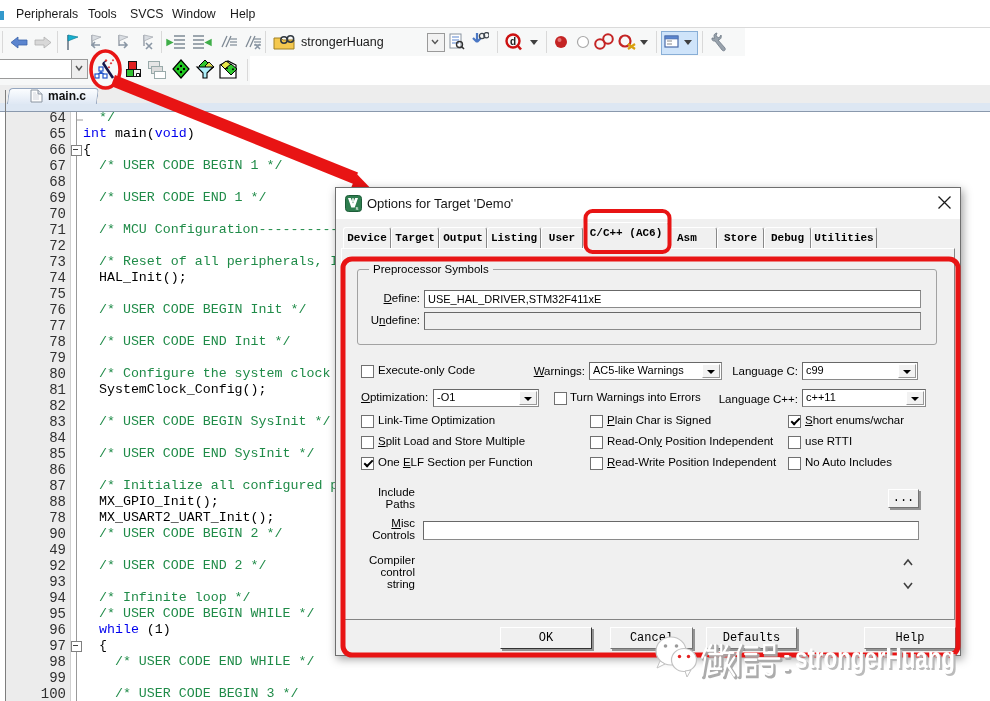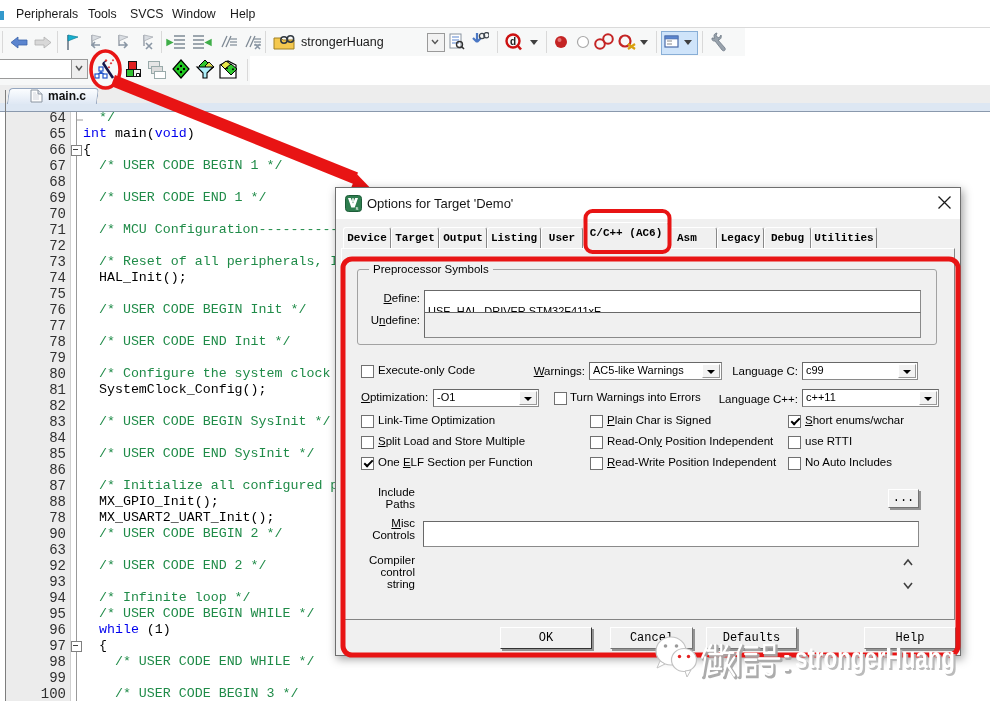--- a/index.html
+++ b/index.html
@@ -45,21 +45,21 @@
 #tabsel{top:34px;height:28px;z-index:3;}
 #pane{position:absolute;left:5px;top:60px;width:614px;height:372px;background:#f0f0f0;
   border-top:1px solid #fff;border-left:1px solid #fff;border-right:1px solid #848484;
   border-bottom:1px solid #848484;box-sizing:border-box;}
 .grp{position:absolute;border:1px solid #a2a2a2;border-radius:3px;}
 .grplab{position:absolute;top:-7px;left:11px;background:#f0f0f0;padding:0 4px;font-size:11.5px;color:#000;}
 .lab{position:absolute;font-size:11.5px;color:#000;white-space:nowrap;}
 .rlab{position:absolute;font-size:11.5px;color:#000;text-align:right;white-space:nowrap;}
 .inp{position:absolute;background:#fff;border:1px solid #8a8a8a;border-top-color:#686868;
   border-left-color:#686868;box-sizing:border-box;font-size:11px;color:#000;
-  line-height:16px;padding:12px 3px;white-space:nowrap;overflow:hidden;}
+  line-height:16px;padding:0 3px;white-space:nowrap;overflow:hidden;}
 .inp.dis{background:#f0f0f0;}
 .dd{position:absolute;background:#fff;border:1px solid #8a8a8a;border-top-color:#686868;
   border-left-color:#686868;box-sizing:border-box;font-size:11px;color:#000;line-height:15px;padding:0 3px;}
 .ddb{position:absolute;right:1px;top:1px;bottom:1px;width:16px;background:#f2f2f2;
   border:1px solid #999;border-top-color:#fff;border-left-color:#fff;}
 .ddb:after{content:"";position:absolute;left:4px;top:5px;border-left:4px solid transparent;
   border-right:4px solid transparent;border-top:4px solid #000;}
 .cb{position:absolute;width:13px;height:13px;background:#fff;border:1px solid #707070;box-sizing:border-box;}
 .cb.ck:after{content:"";position:absolute;left:2px;top:2px;width:7px;height:3px;
   border-left:2px solid #000;border-bottom:2px solid #000;transform:rotate(-45deg);}
@@ -268,21 +268,21 @@
     <div class="lnum" style="top:382px;">81</div>
     <div class="lnum" style="top:398px;">82</div>
     <div class="lnum" style="top:414px;">83</div>
     <div class="lnum" style="top:430px;">84</div>
     <div class="lnum" style="top:446px;">85</div>
     <div class="lnum" style="top:462px;">86</div>
     <div class="lnum" style="top:478px;">87</div>
     <div class="lnum" style="top:494px;">88</div>
     <div class="lnum" style="top:510px;">78</div>
     <div class="lnum" style="top:526px;">90</div>
-    <div class="lnum" style="top:542px;">63</div>
+    <div class="lnum" style="top:542px;">49</div>
     <div class="lnum" style="top:558px;">92</div>
     <div class="lnum" style="top:574px;">93</div>
     <div class="lnum" style="top:590px;">94</div>
     <div class="lnum" style="top:606px;">95</div>
     <div class="lnum" style="top:622px;">96</div>
     <div class="lnum" style="top:638px;">97</div>
     <div class="lnum" style="top:654px;">98</div>
     <div class="lnum" style="top:670px;">99</div>
     <div class="lnum" style="top:686px;">100</div>
   </div>
@@ -337,21 +337,21 @@
     <svg class="abs" style="left:600px;top:6px;" width="17" height="17" viewBox="0 0 17 17">
       <path d="M2.5,2.5 L14.5,14.5 M14.5,2.5 L2.5,14.5" stroke="#1a1a1a" stroke-width="1.3"></path>
     </svg>
     <div class="tab" style="left:7px;width:48px;">Device</div>
     <div class="tab" style="left:55px;width:48px;">Target</div>
     <div class="tab" style="left:103px;width:48px;">Output</div>
     <div class="tab" style="left:151px;width:54px;">Listing</div>
     <div class="tab" style="left:205px;width:42px;">User</div>
     <div class="tab" id="tabsel" style="left:247px;width:86px;">C/C++ (AC6)</div>
     <div class="tab" style="left:333px;width:48px;text-align:left;padding-left:7px;">Asm</div>
-    <div class="tab" style="left:381px;width:47px;">Legacy</div>
+    <div class="tab" style="left:381px;width:47px;">Store</div>
     <div class="tab" style="left:428px;width:47px;">Debug</div>
     <div class="tab" style="left:475px;width:66px;">Utilities</div>
     <div id="pane"></div>
 
       <div class="grp" style="left:21px;top:81px;width:578px;height:74px;">
         <div class="grplab">Preprocessor Symbols</div>
       </div>
       <div class="rlab" style="left:20px;top:104px;width:64px;"><u>D</u>efine:</div>
       <div class="inp" style="left:88px;top:102px;width:497px;height:18px;">USE_HAL_DRIVER,STM32F411xE</div>
       <div class="rlab" style="left:10px;top:126px;width:74px;">U<u>n</u>define:</div>
@@ -361,21 +361,21 @@
       <div class="cbl" style="left:42px;top:176px;">Execute-only Code</div>
       <div class="rlab" style="left:189px;top:177px;width:60px;"><u>W</u>arnings:</div>
       <div class="dd" style="left:253px;top:174px;width:133px;height:18px;">AC5-like Warnings<span class="ddb"></span></div>
       <div class="rlab" style="left:392px;top:177px;width:70px;">Language C:</div>
       <div class="dd" style="left:466px;top:174px;width:116px;height:18px;">c99<span class="ddb"></span></div>
       <div class="lab" style="left:25px;top:203px;"><u>O</u>ptimization:</div>
       <div class="dd" style="left:97px;top:201px;width:106px;height:18px;">-O1<span class="ddb"></span></div>
       <div class="cb" style="left:218px;top:204px;"></div>
       <div class="cbl" style="left:234px;top:203px;">Turn Warnings into Errors</div>
       <div class="rlab" style="left:382px;top:205px;width:80px;">Language C++:</div>
-      <div class="dd" style="left:466px;top:201px;width:137px;height:18px;">c++11<span class="ddb"></span></div>
+      <div class="dd" style="left:466px;top:201px;width:124px;height:18px;">c++11<span class="ddb"></span></div>
       <div class="cb" style="left:25px;top:227px;"></div>
       <div class="cbl" style="left:42px;top:226px;">Link-Time Optimization</div>
       <div class="cb" style="left:254px;top:227px;"></div>
       <div class="cbl" style="left:271px;top:226px;text-align:right;"><u>P</u>lain Char is Signed</div>
       <div class="cb ck" style="left:452px;top:227px;"></div>
       <div class="cbl" style="left:469px;top:226px;"><u>S</u>hort enums/wchar</div>
       <div class="cb" style="left:25px;top:248px;"></div>
       <div class="cbl" style="left:42px;top:247px;"><u>S</u>plit Load and Store Multiple</div>
       <div class="cb" style="left:254px;top:248px;"></div>
       <div class="cbl" style="left:271px;top:247px;">Read-Onl<u>y</u> Position Independent</div>

